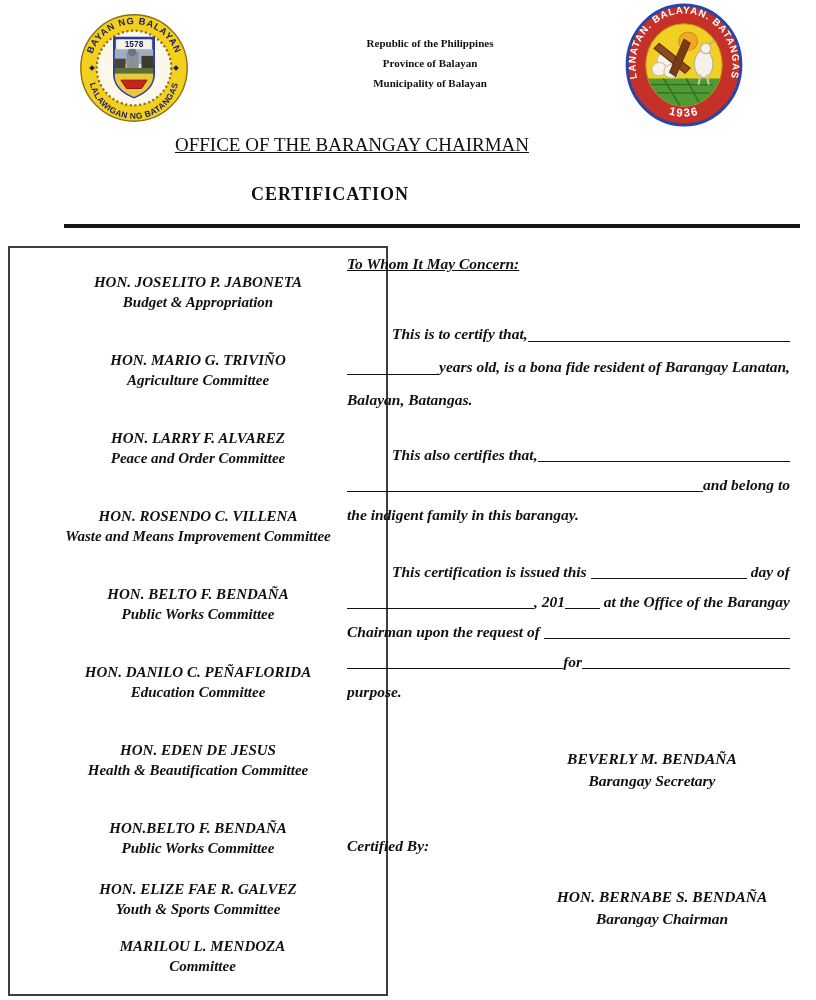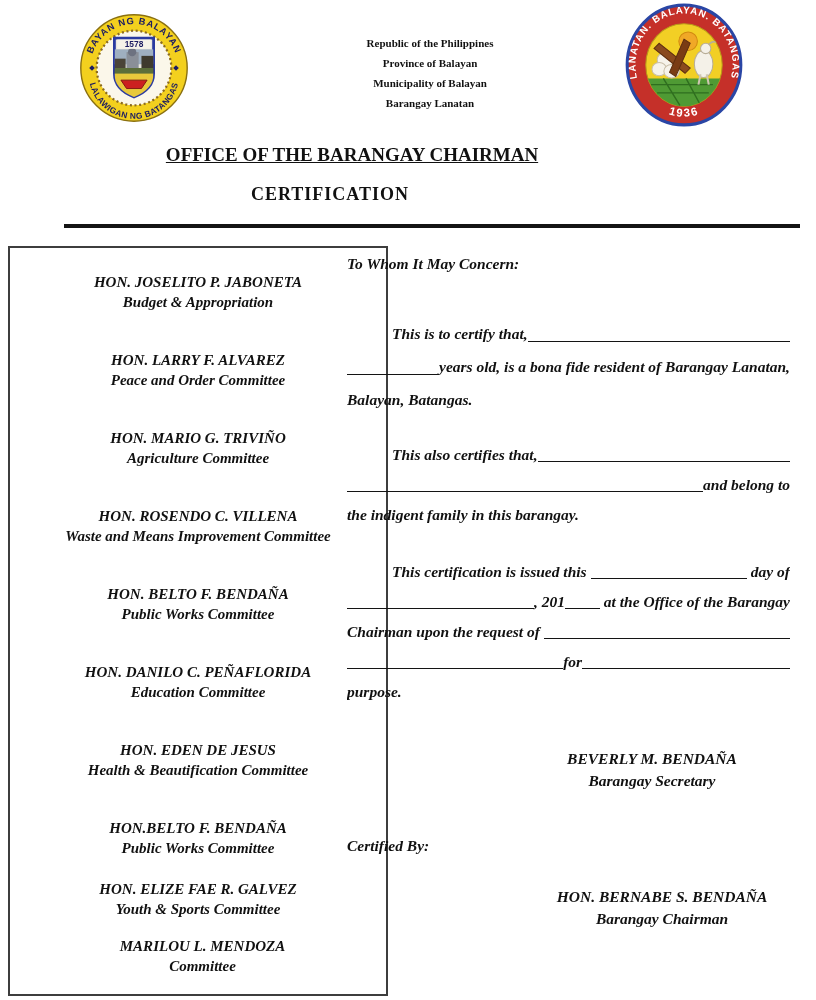--- a/index.html
+++ b/index.html
@@ -13,22 +13,22 @@
   }
   
   .seal{position:absolute;}
   .seal-left{left:78px;top:12px;}
   .seal-right{left:622px;top:2px;}
   .header-text{
     position:absolute;left:240px;top:33px;width:380px;
     text-align:center;font-weight:bold;font-size:11px;line-height:20px;
   }
   .title-office{
-    position:absolute;left:0;top:144px;width:704px;
-    text-align:center;font-weight:bold;font-size:19px;
+    position:absolute;left:0;top:134px;width:704px;
+    text-align:center;font-weight:normal;font-size:19px;
   }
   .title-office span{text-decoration:underline;}
   .title-cert{
     position:absolute;left:0;top:184px;width:660px;
     text-align:center;font-weight:bold;font-size:18px;letter-spacing:1px;
   }
   .rule{
     position:absolute;left:64px;top:224px;width:736px;height:4px;
     background:#141414;
   }
@@ -42,21 +42,21 @@
   .official{text-align:center;font-weight:bold;font-style:italic;
     font-size:15px;line-height:20px;margin-bottom:38px;}
   .official:nth-child(8){margin-bottom:21px;}
   .official:nth-child(9){margin-bottom:17px;}
   .official:last-child{margin-bottom:8px;padding-left:9px;}
   
   .main{
     position:absolute;left:347px;top:0;width:443px;
     font-weight:bold;font-style:italic;font-size:15.5px;
   }
-  .salutation{margin-top:7px;line-height:22px;}
+  .salutation{margin-top:7px;line-height:22px;text-decoration:underline;}
   .para{margin:0;}
   .para1{margin-top:42px;}
   .para2{margin-top:24px;}
   .para3{margin-top:27px;}
   .para1 .line{line-height:33px;}
   .line{display:flex;line-height:30px;overflow:hidden;}
   .line.first{padding-left:45px;}
   .txt{white-space:pre;flex-shrink:0;}
   .fill{border-bottom:1.8px solid #141414;transform:translateY(-8px);min-width:12px;}
   .sig-block{width:260px;text-align:center;line-height:22px;}
@@ -97,21 +97,20 @@
       <path d="M46,73 h28 l-6,9 h-16 z" fill="#cc2020" stroke="#7e1510" stroke-width="1"></path>
     </g>
     <rect x="42" y="29.5" width="36" height="10" fill="#f6f3e9"></rect>
     <text x="60" y="38" font-size="9" font-weight="bold" text-anchor="middle" font-family="Liberation Sans, sans-serif" fill="#1c1c62">1578</text>
   </svg>
 
   <div class="header-text">
     <div>Republic of the Philippines</div>
     <div>Province of Balayan</div>
     <div>Municipality of Balayan</div>
-    <div>Barangay Lanatan</div>
   </div>
 
   <svg class="seal seal-right" width="124" height="126" viewBox="0 0 120 122">
     <ellipse cx="60" cy="61" rx="55" ry="58" fill="#c53029" stroke="#2a46a5" stroke-width="3"></ellipse>
     <clipPath id="rsInner">
         <ellipse cx="60" cy="61" rx="37" ry="40"></ellipse>
       </clipPath>
     <ellipse cx="60" cy="61" rx="37" ry="40" fill="#f2cf25" stroke="#b89a18" stroke-width="1"></ellipse>
     <g clip-path="url(#rsInner)">
       <circle cx="64" cy="38" r="9" fill="#f0a827" stroke="#d18a10" stroke-width="1"></circle>
@@ -144,26 +143,26 @@
   <div class="rule"></div>
 
   <div class="content">
 
     <div class="sidebar">
         <div class="official">
           <div>HON. JOSELITO P. JABONETA</div>
           <div>Budget &amp; Appropriation</div>
         </div>
         <div class="official">
+          <div>HON. MARIO G.  TRIVIÑO</div>
+          <div>Agriculture Committee</div>
+        </div>
+        <div class="official">
           <div>HON. LARRY F. ALVAREZ</div>
           <div>Peace and Order Committee</div>
-        </div>
-        <div class="official">
-          <div>HON. MARIO G.  TRIVIÑO</div>
-          <div>Agriculture Committee</div>
         </div>
         <div class="official">
           <div>HON. ROSENDO C. VILLENA</div>
           <div>Waste and Means Improvement Committee</div>
         </div>
         <div class="official">
           <div>HON. BELTO F. BENDAÑA</div>
           <div>Public Works Committee</div>
         </div>
         <div class="official">

